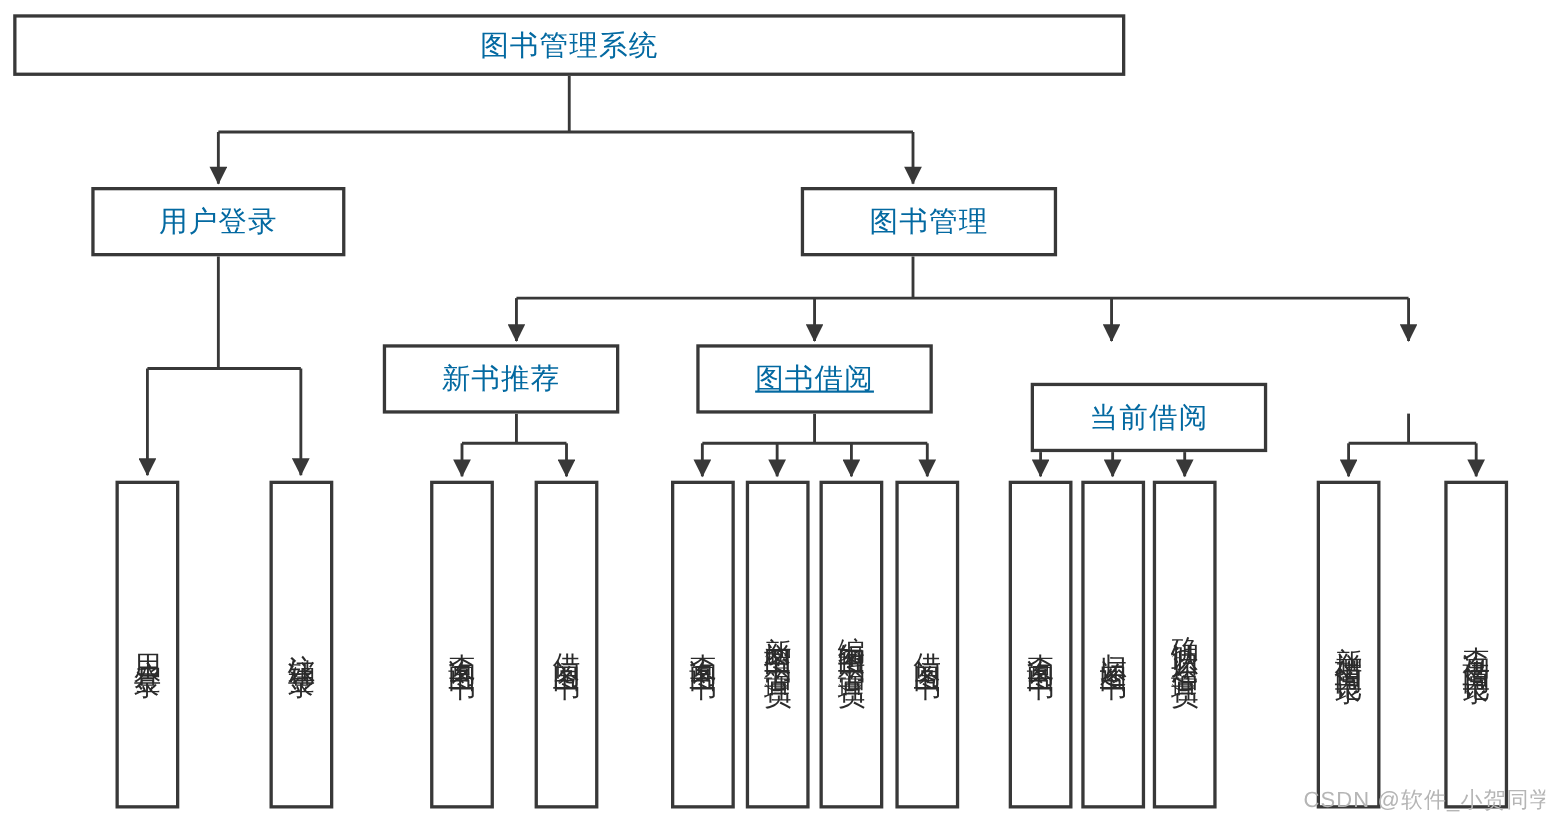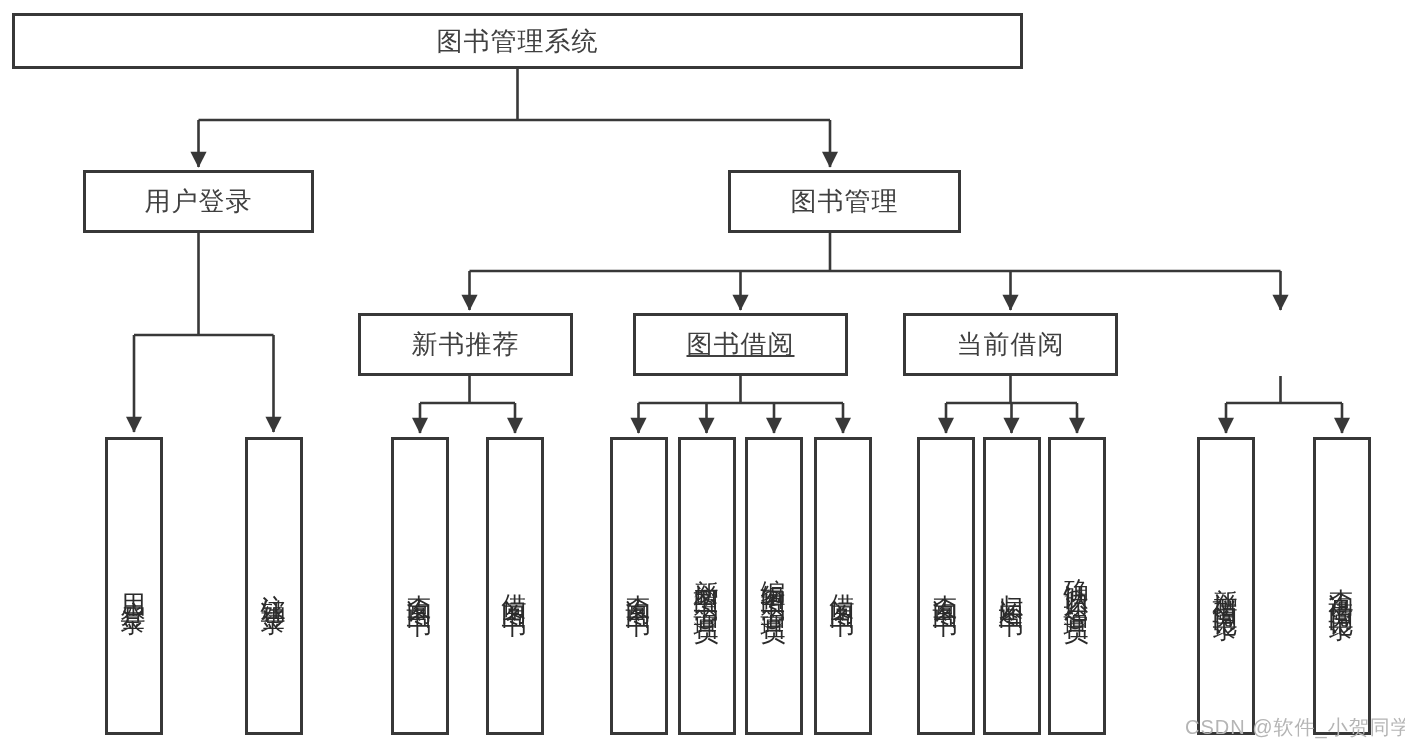--- a/index.html
+++ b/index.html
@@ -24,21 +24,21 @@
     pointer-events: none;
   }
   .node {
     position: absolute;
     box-sizing: border-box;
     border: 3px solid #383838;
     background: #ffffff;
     display: flex;
     align-items: center;
     justify-content: center;
-    color: #404040;
+    color: #0369a1;
     font-size: 26px;
     letter-spacing: 1px;
     white-space: nowrap;
   }
   .node-root {
     left: 12px;
     top: 13px;
     width: 1011px;
     height: 56px;
   }
@@ -128,23 +128,23 @@
       <path d="M1226,403 V433" marker-end="url(#arrow)"></path>
       <path d="M1342,403 V433" marker-end="url(#arrow)"></path>
     </g>
   </svg>
 
   <div class="node node-root">图书管理系统</div>
 
   <div class="node node-l2" style="left:83px;">用户登录</div>
   <div class="node node-l2" style="left:728px;width:233px;">图书管理</div>
 
-  <div class="node node-l3" style="left:358px;text-align:right;">新书推荐</div>
+  <div class="node node-l3" style="left:348px;text-align:right;">新书推荐</div>
   <div class="node node-l3" style="left:633px;text-decoration:underline;">图书借阅</div>
-  <div class="node node-l3" style="left:903px;">当前借阅</div>
+  <div class="node node-l3" style="left:937px;margin-top:35px;">当前借阅</div>
 
   <div class="leaf" style="left:105px;">用户登录</div>
   <div class="leaf" style="left:245px;">注销登录</div>
 
   <div class="leaf" style="left:391px;">查询图书</div>
   <div class="leaf" style="left:486px;">借阅图书</div>
 
   <div class="leaf" style="left:610px;">查询图书</div>
   <div class="leaf" style="left:678px;">新增图书（管理员）</div>
   <div class="leaf" style="left:745px;">编辑图书（管理员）</div>

